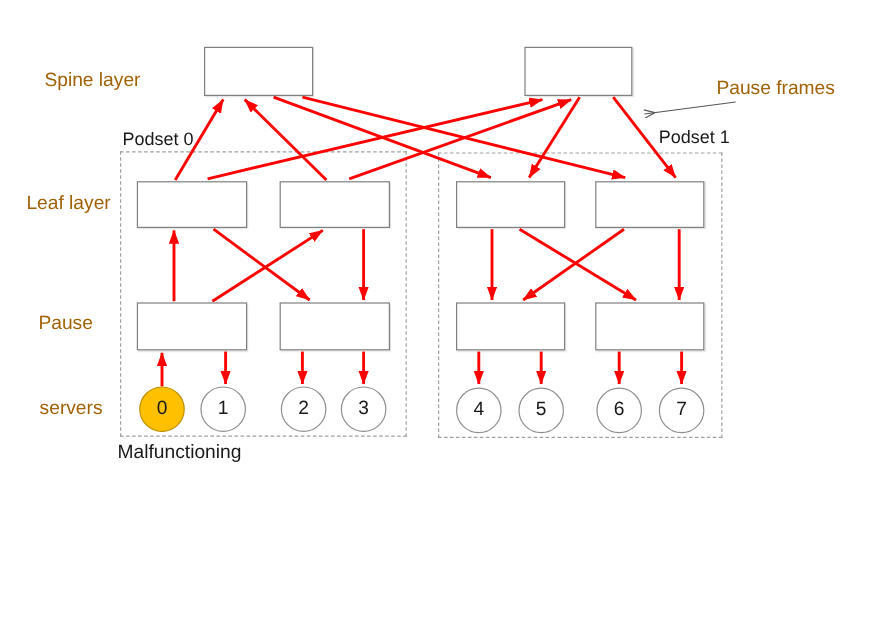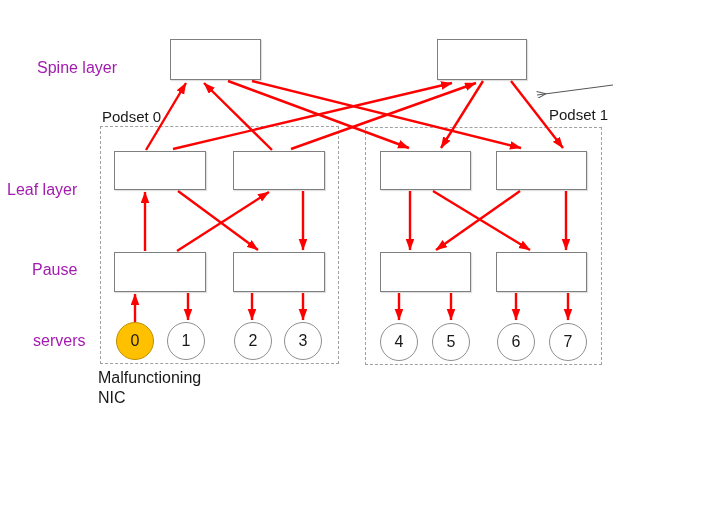--- a/index.html
+++ b/index.html
@@ -13,21 +13,21 @@
   .box {
     position:absolute; background:#fff; border:1px solid #7f7f7f;
     box-shadow:1px 1px 1px rgba(0,0,0,0.12); z-index:3; box-sizing:border-box;
   }
   .server {
     position:absolute; background:#fff; border:1px solid #8f8f8f; border-radius:50%;
     text-align:center; font-size:16px; line-height:36px; color:#191919;
     z-index:3; box-sizing:border-box;
   }
   .server.malfunctioning { background:#ffc000; border:1.5px solid #bf8f00; }
-  .side-label { position:absolute; font-size:16px; color:#a21caf; z-index:4; white-space:nowrap; }
+  .side-label { position:absolute; font-size:16px; color:#a16207; z-index:4; white-space:nowrap; }
   .nic-label { position:absolute; font-size:16px; line-height:20px; color:#191919; z-index:4; }
   .pause-arrow { stroke:#ff0000; stroke-width:2.4; }
   .annotation-arrow { stroke:#555555; stroke-width:1; }
   .caption {
     position:absolute; left:7px; top:451px; width:707px; z-index:4;
     font-family:"Liberation Serif","DejaVu Serif",serif; font-size:25px; color:#000;
   }
   .cap-line { line-height:30px; }
   .cap-justify { text-align:justify; text-align-last:justify; }
 </style>
@@ -66,27 +66,27 @@
       <line x1="173" y1="149" x2="452" y2="83" class="pause-arrow" marker-end="url(#arrowRed)"></line>
       <line x1="291" y1="149" x2="476" y2="83" class="pause-arrow" marker-end="url(#arrowRed)"></line>
       <line x1="228" y1="81" x2="409" y2="148" class="pause-arrow" marker-end="url(#arrowRed)"></line>
       <line x1="252" y1="81" x2="521" y2="148" class="pause-arrow" marker-end="url(#arrowRed)"></line>
       <line x1="483" y1="81" x2="441" y2="148" class="pause-arrow" marker-end="url(#arrowRed)"></line>
       <line x1="511" y1="81" x2="563" y2="148" class="pause-arrow" marker-end="url(#arrowRed)"></line>
       <line x1="613" y1="85" x2="537" y2="95" class="annotation-arrow" marker-end="url(#arrowGray)"></line>
     </svg>
 
   <div class="side-label" style="left:37px; top:59px;">Spine layer</div>
-  <div class="side-label" style="left:7px; top:161px;margin-top:20px;">Leaf layer</div>
+  <div class="side-label" style="left:22px; top:161px;">Leaf layer</div>
   <div class="side-label" style="left:32px; top:261px;">Pause</div>
   <div class="side-label" style="left:33px; top:332px;">servers</div>
+  <div class="side-label" style="left:597px; top:65px;">Pause frames</div>
 
-  <div class="nic-label" style="left:98px; top:368px;">
+  <div class="nic-label" style="left:98px; top:368px;text-align:center;">
     <div>Malfunctioning</div>
-    <div>NIC</div>
   </div>
 
 
 <div class="podset" style="left: 100px; top: 126px; width: 237px; height: 236px;"></div>
     <div class="podset-label" style="left: 102px; top: 108px;">Podset 0</div>
     <div class="podset" style="left: 365px; top: 127px; width: 235px; height: 236px;"></div>
     <div class="podset-label" style="left: 549px; top: 106px; text-align: center;">Podset 1</div>
     <div class="box" style="left: 170px; top: 39px; width: 91px; height: 41px;"></div>
     <div class="box" style="left: 437px; top: 39px; width: 90px; height: 41px;"></div>
     <div class="box" style="left: 114px; top: 151px; width: 92px; height: 39px;"></div>

